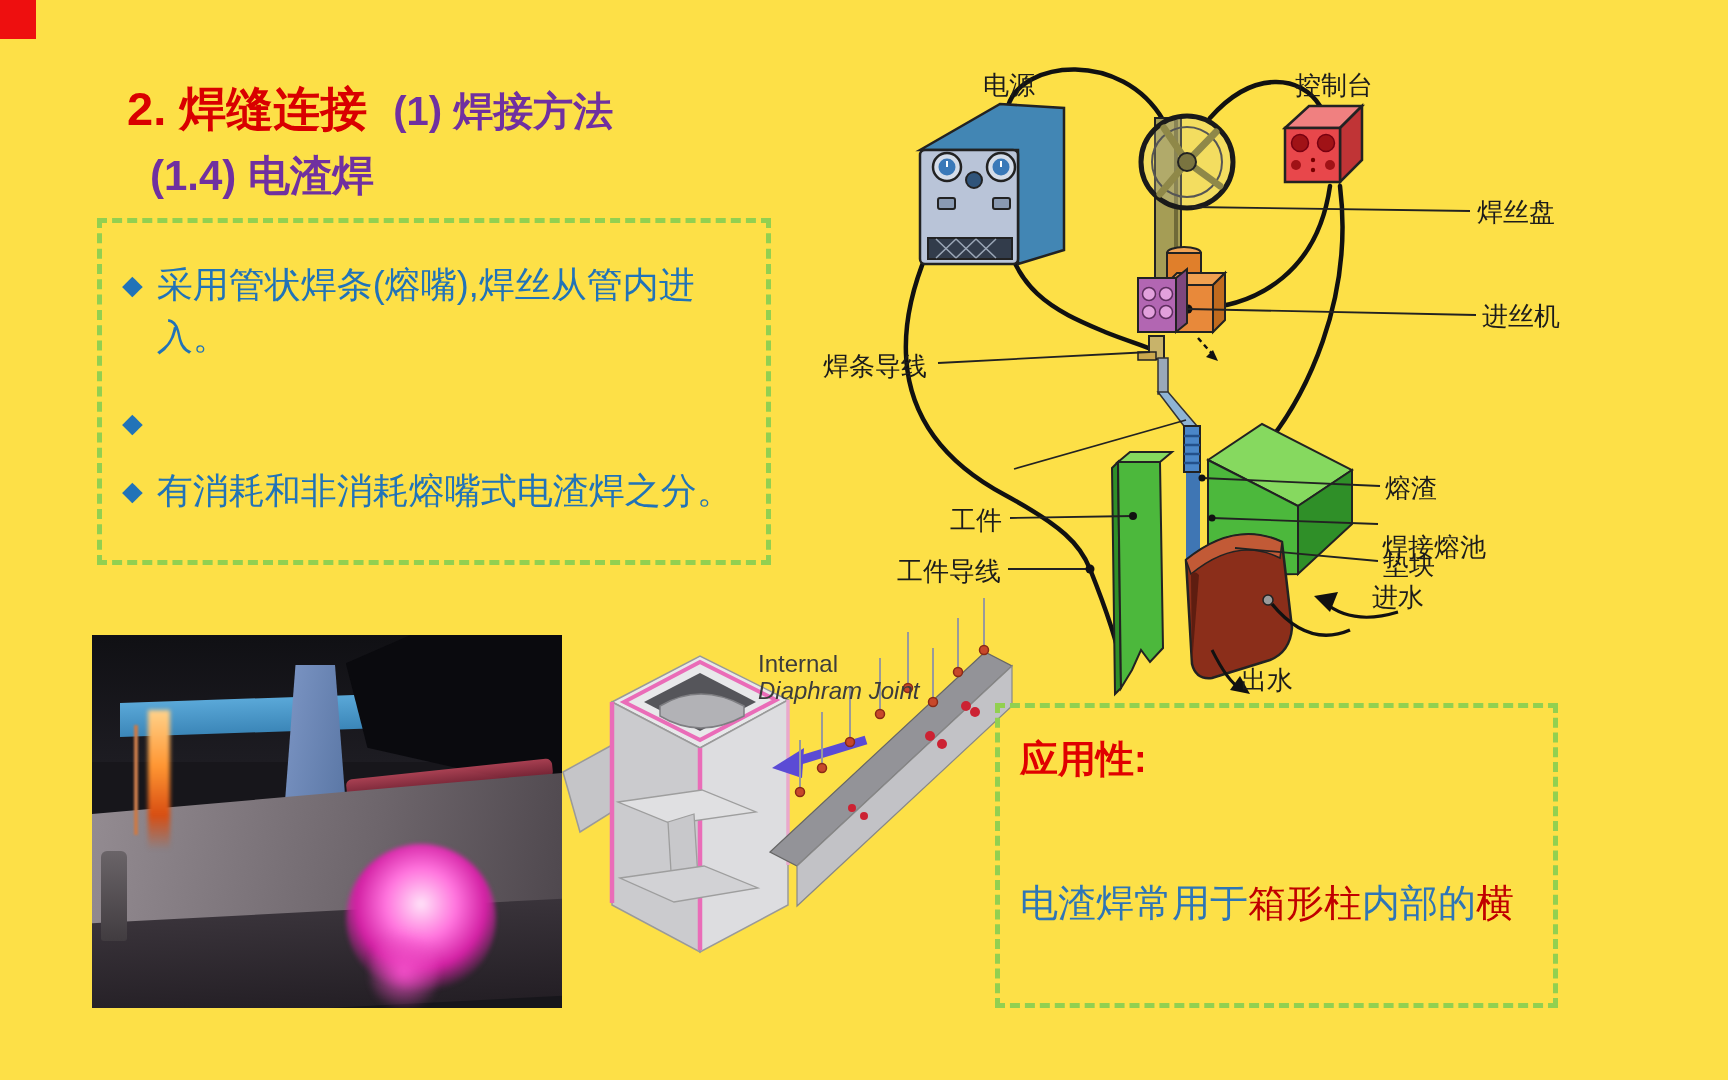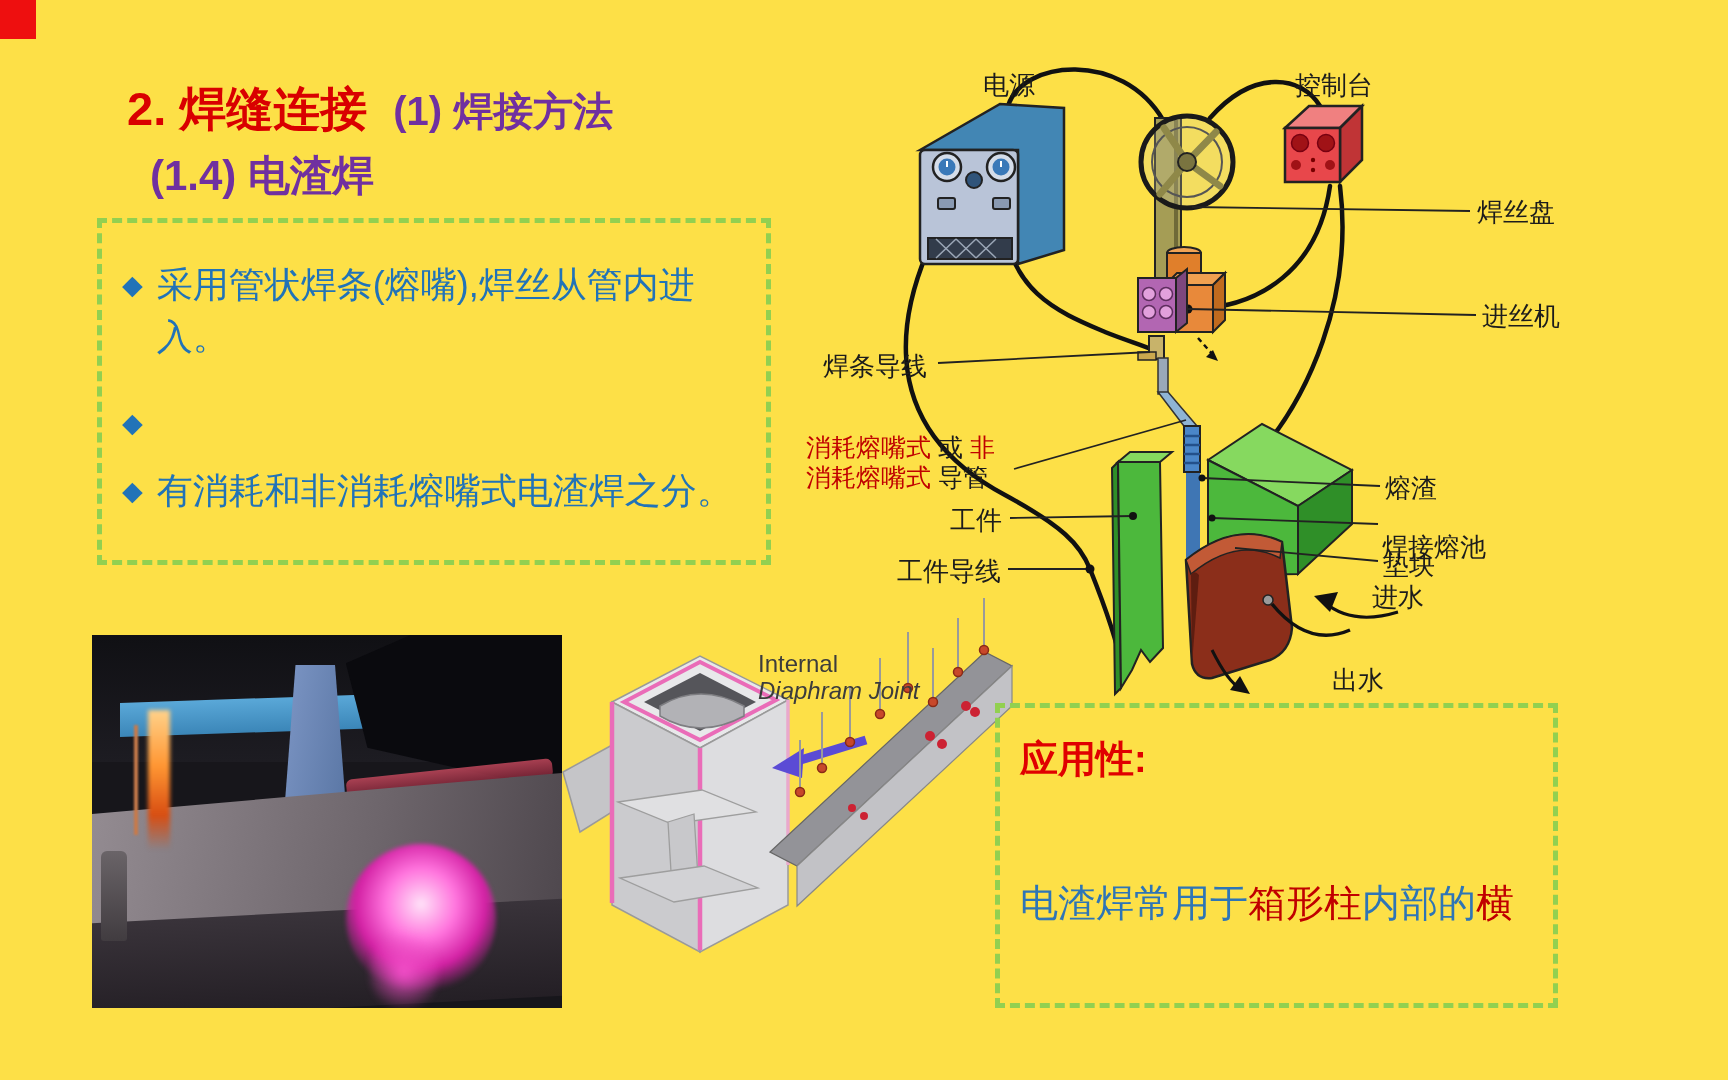--- a/index.html
+++ b/index.html
@@ -259,31 +259,27 @@
           <circle cx="864" cy="816" r="4"></circle>
       </g>
     </g>
   </svg>
 
   <div class="dlabel" style="left:983px;top:68px;">电源</div>
   <div class="dlabel" style="left:1295px;top:68px;">控制台</div>
   <div class="dlabel" style="left:1477px;top:195px;">焊丝盘</div>
   <div class="dlabel" style="left:1482px;top:299px;">进丝机</div>
   <div class="dlabel" style="left:823px;top:349px;">焊条导线</div>
-  <div class="nozzle-label">
-    <span class="lab-red">消耗熔嘴式</span><span class="lab-black"> 或 </span><span class="lab-red">非</span><br>
-    <span class="lab-red">消耗熔嘴式</span><span class="lab-black"> 导管</span>
-  </div>
   <div class="dlabel" style="left:950px;top:503px;">工件</div>
   <div class="dlabel" style="left:897px;top:554px;">工件导线</div>
   <div class="dlabel" style="left:1385px;top:471px;">熔渣</div>
   <div class="dlabel" style="left:1382px;top:509px;margin-top:21px;">焊接熔池</div>
   <div class="dlabel" style="left:1383px;top:548px;">垫块</div>
   <div class="dlabel" style="left:1372px;top:580px;">进水</div>
-  <div class="dlabel" style="left:1332px;top:663px;">出水</div>
+  <div class="dlabel" style="left:1241px;top:663px;">出水</div>
 
   <div class="photo">
     <div class="ph ph-topdark"></div>
     <div class="ph ph-bluestripe"></div>
     <div class="ph ph-column"></div>
     <div class="ph ph-machine"></div>
     <div class="ph ph-redhose"></div>
     <div class="ph ph-platform"></div>
     <div class="ph ph-front"></div>
     <div class="ph ph-wire"></div>

